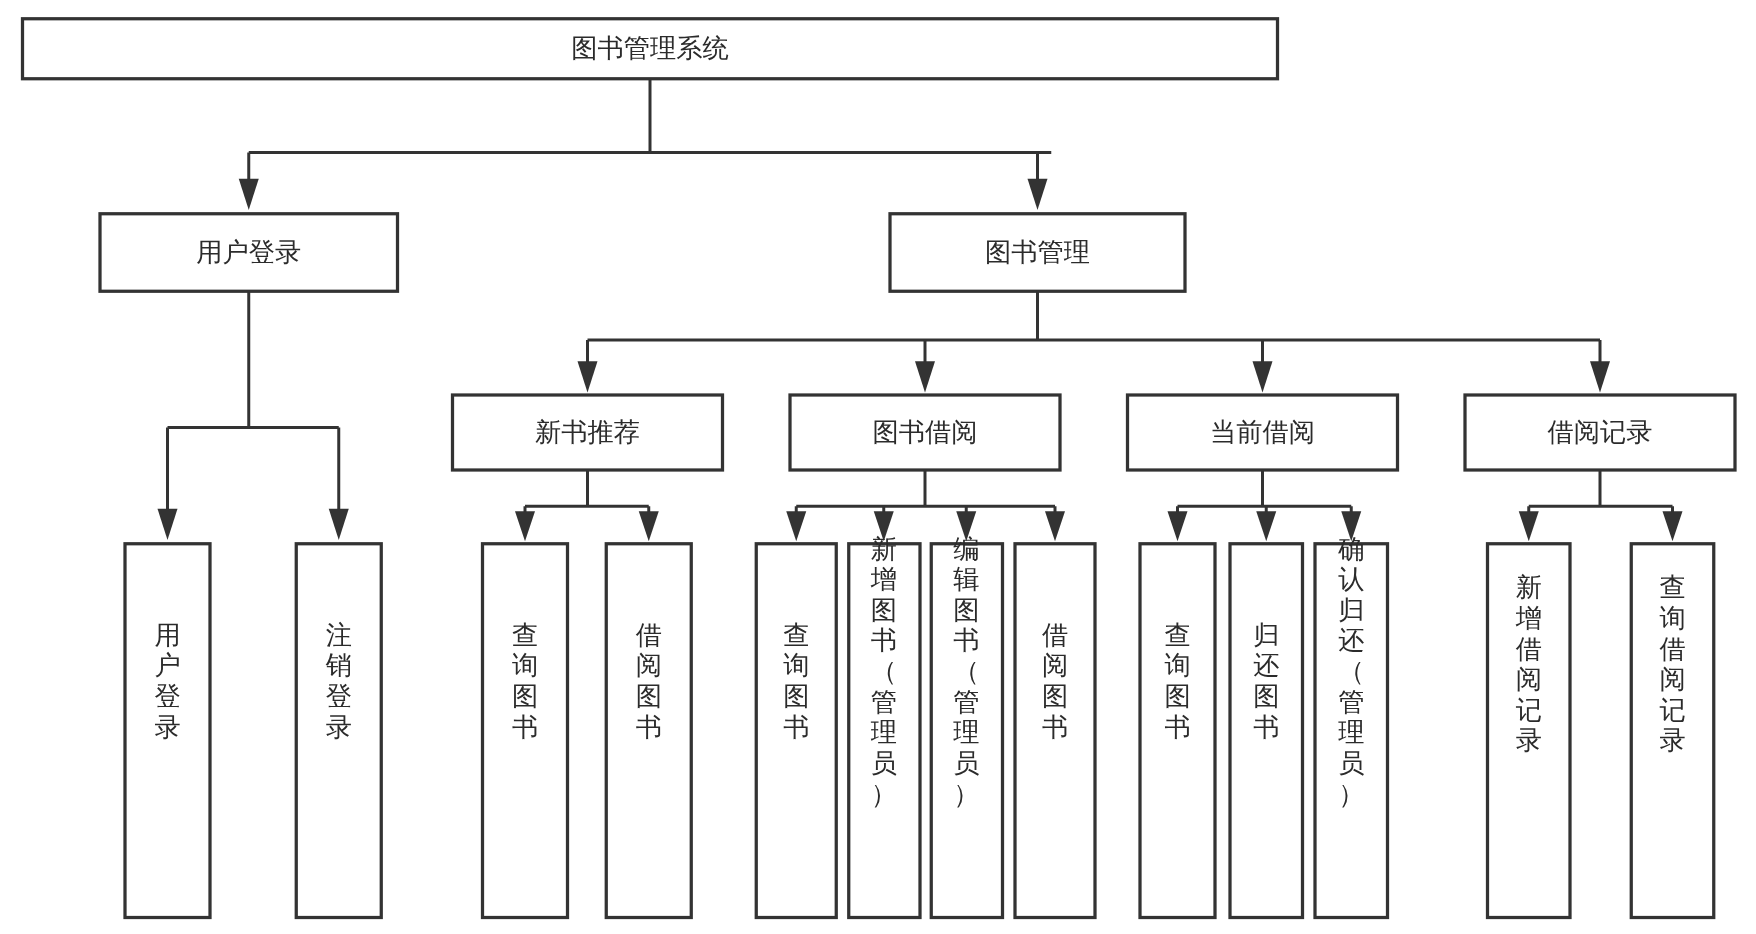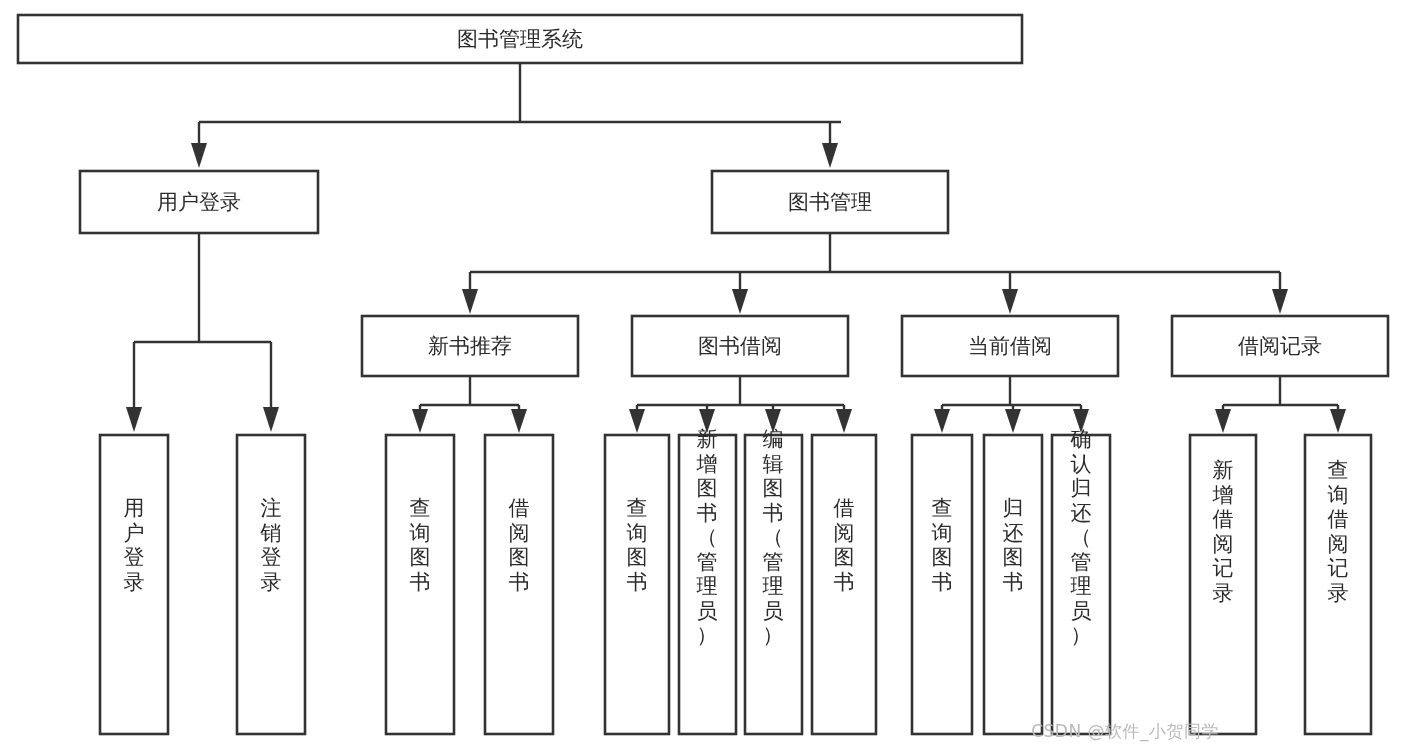--- a/index.html
+++ b/index.html
@@ -241,15 +241,14 @@
       <text class="node-label-v" x="1223" y="477"><tspan x="1223" y="477">新</tspan><tspan x="1223" y="501.5">增</tspan><tspan x="1223" y="526">借</tspan><tspan x="1223" y="550.5">阅</tspan><tspan x="1223" y="575">记</tspan><tspan x="1223" y="599.5">录</tspan></text>
     </g>
 
     <g>
       <rect class="node-rect" x="1305" y="435" width="66" height="299"></rect>
       <text class="node-label-v" x="1338" y="477"><tspan x="1338" y="477">查</tspan><tspan x="1338" y="501.5">询</tspan><tspan x="1338" y="526">借</tspan><tspan x="1338" y="550.5">阅</tspan><tspan x="1338" y="575">记</tspan><tspan x="1338" y="599.5">录</tspan></text>
     </g>
 
   </svg>
 
-  <div class="watermark">CSDN @软件_小贺同学</div>
 
 </div>
 
 </body></html>

